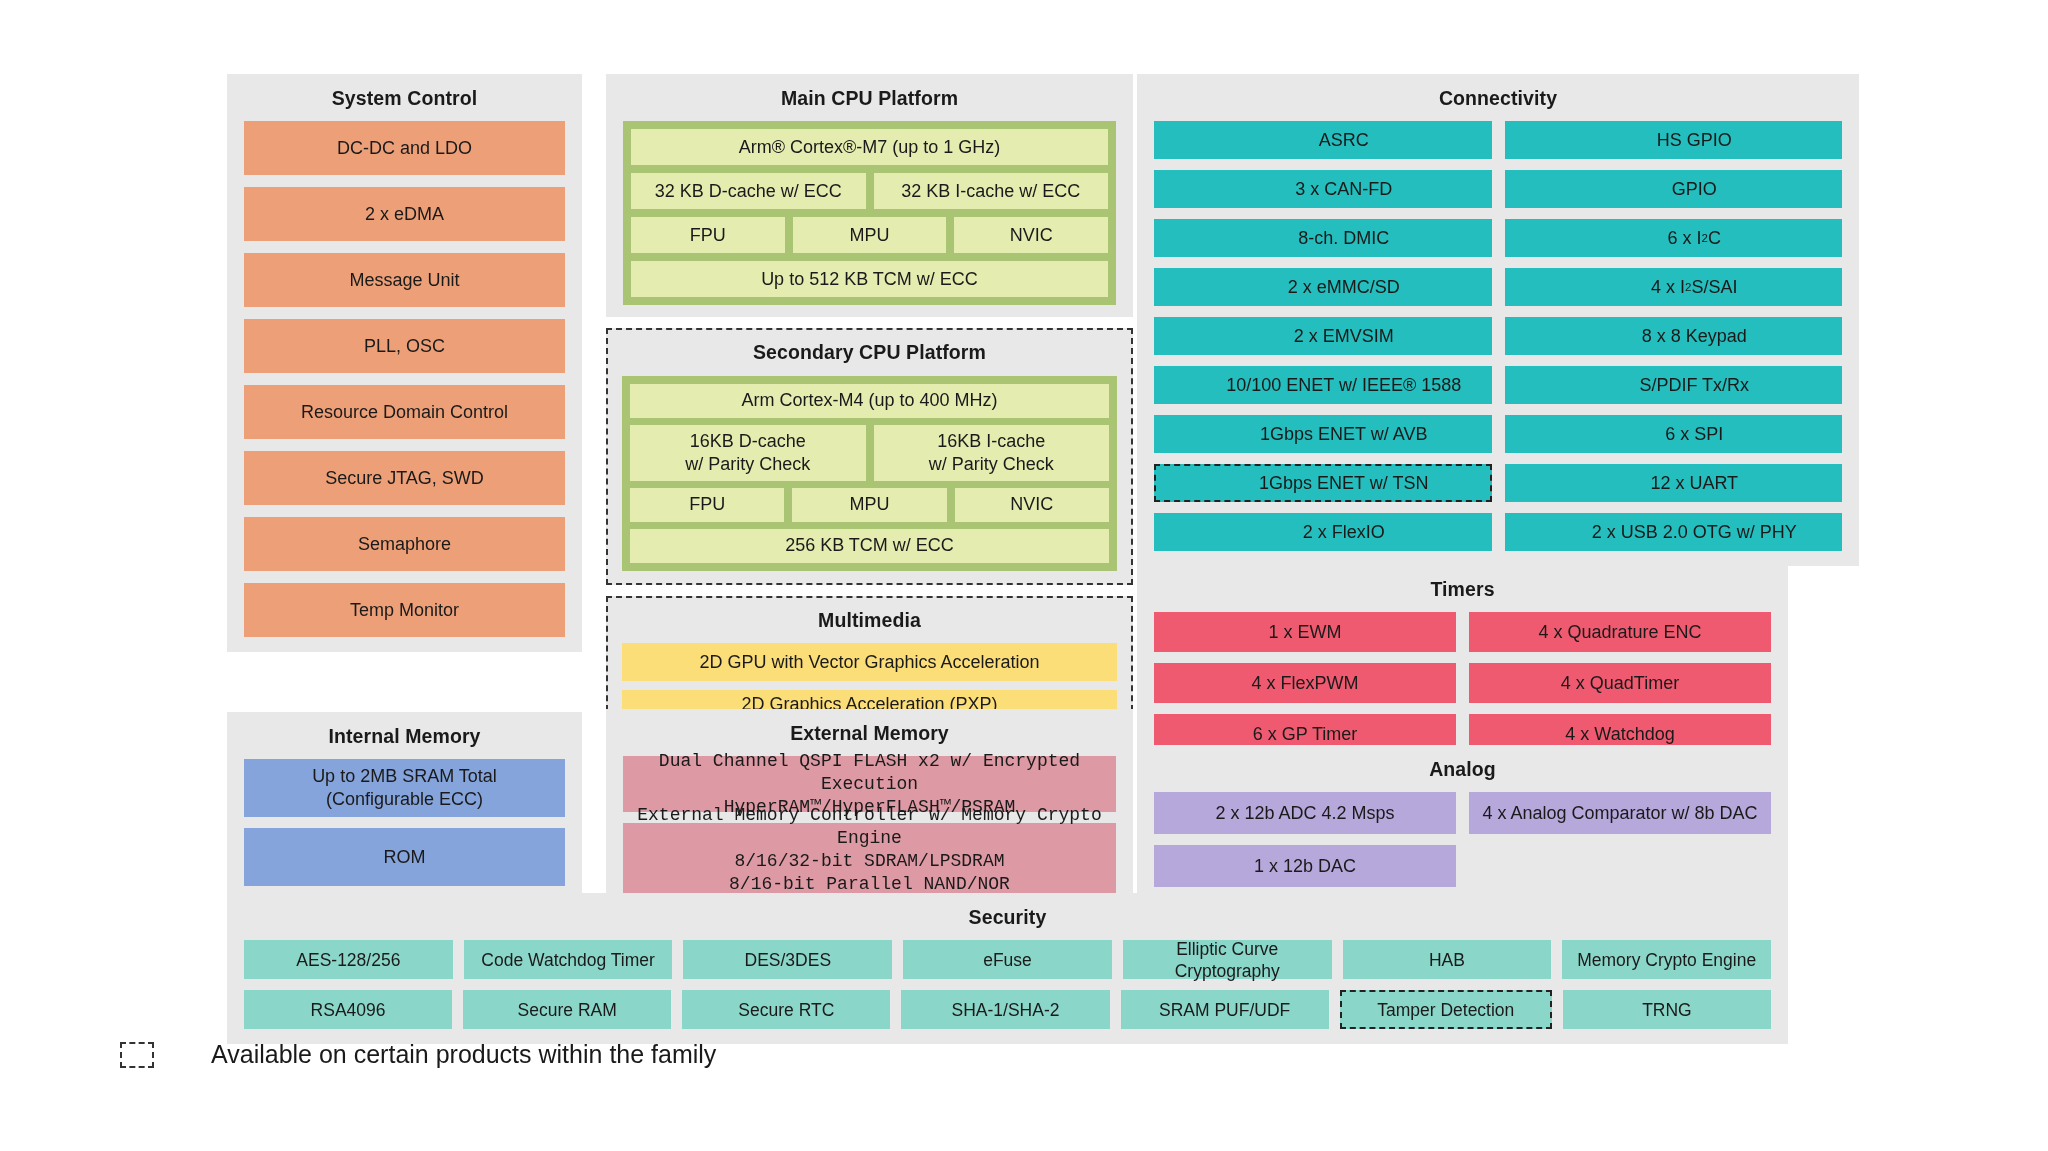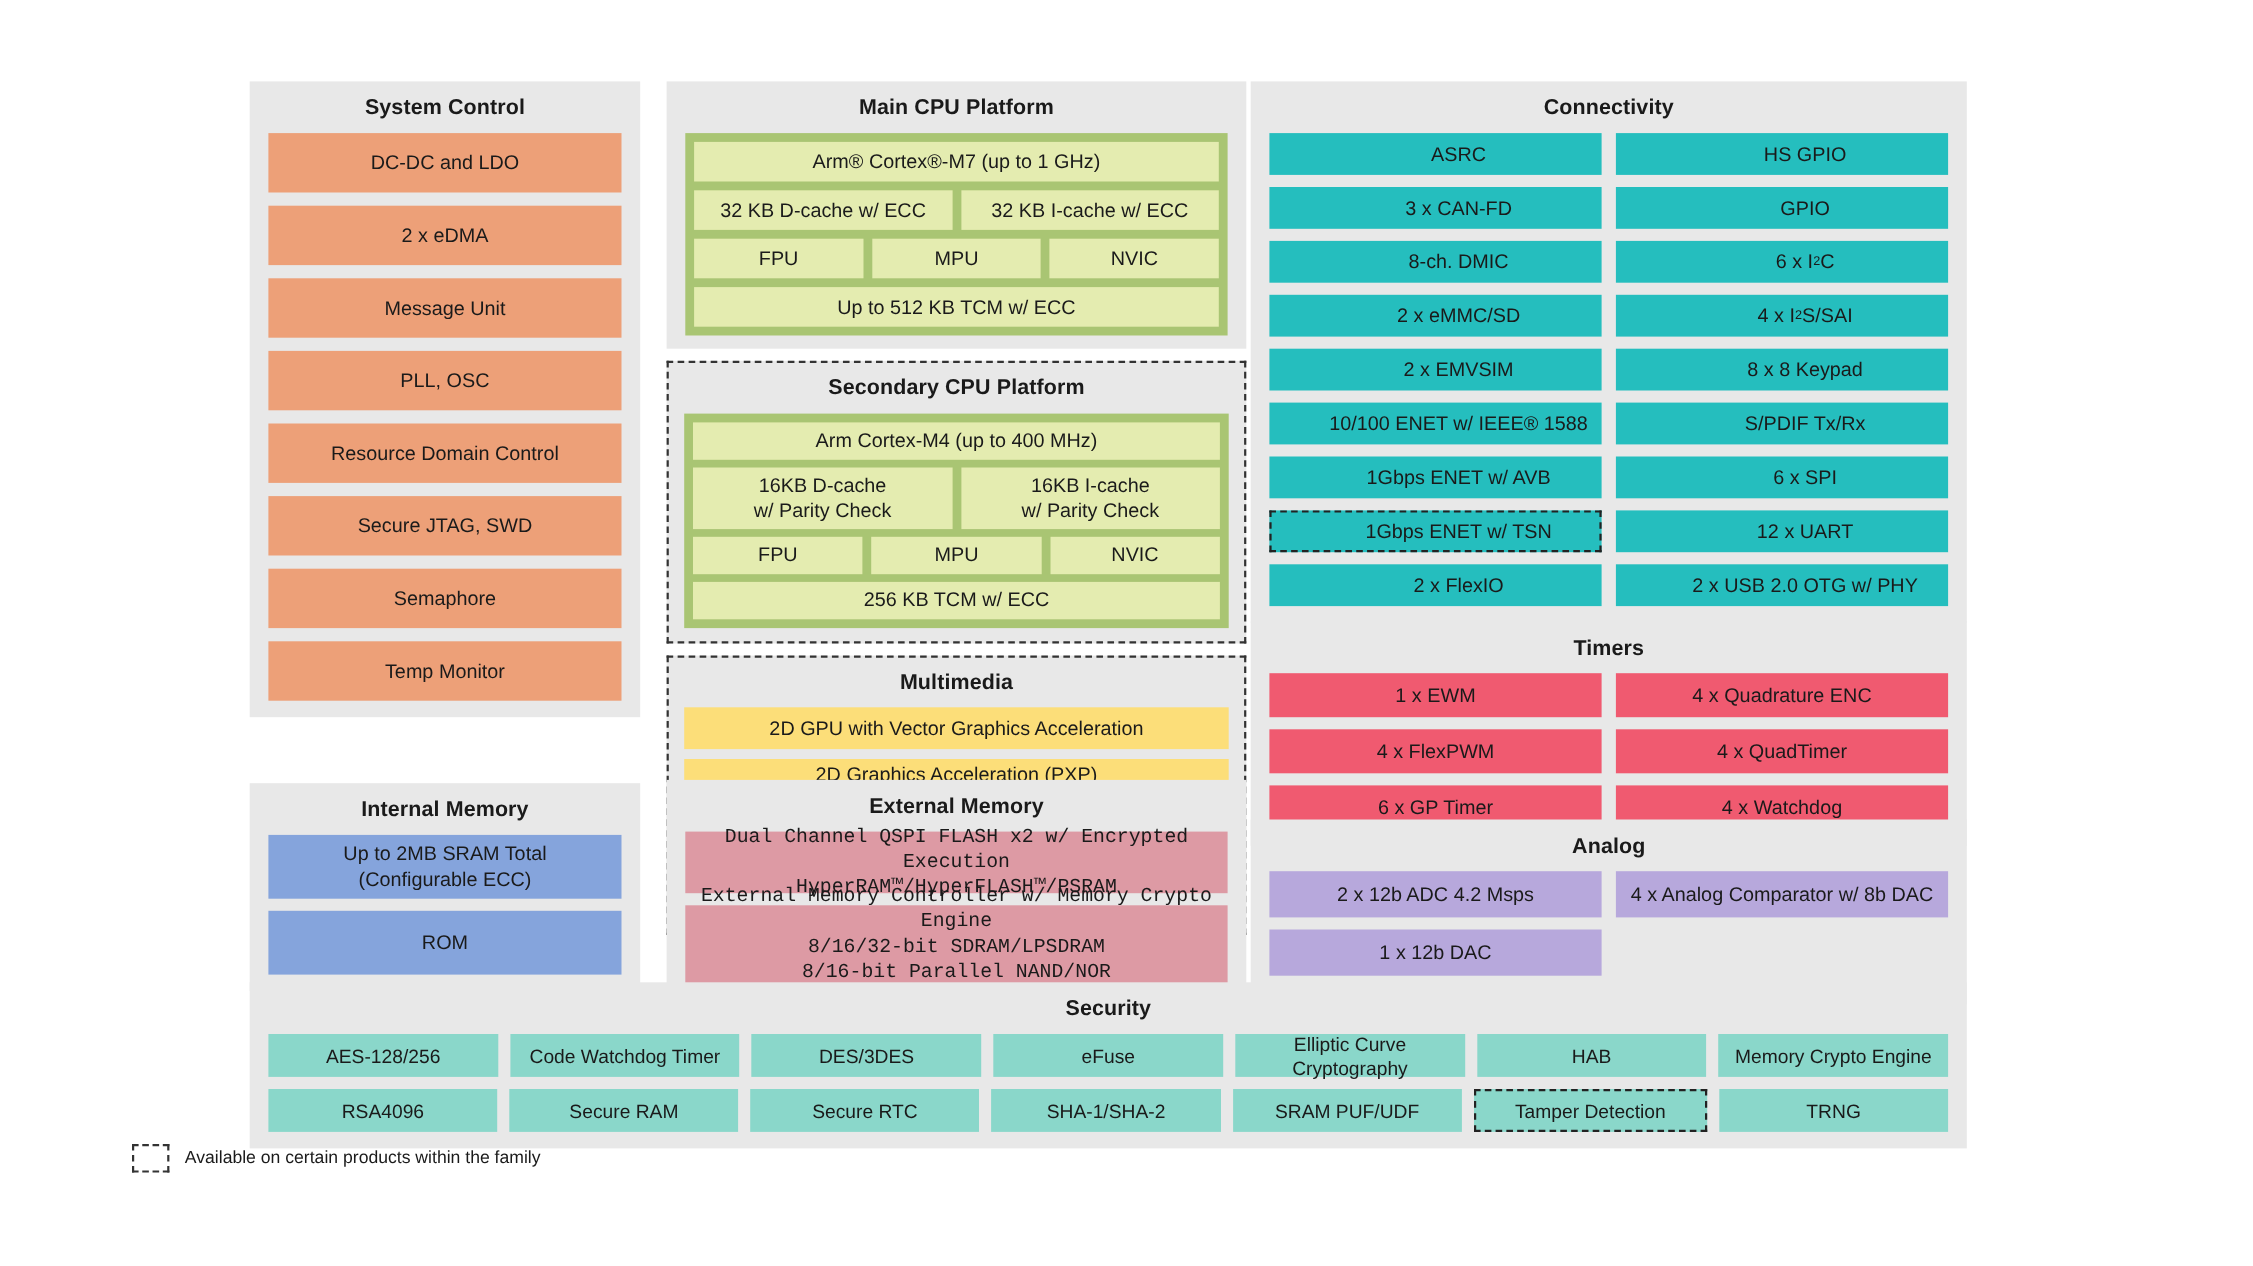--- a/index.html
+++ b/index.html
@@ -106,21 +106,21 @@
 
   #external-memory {
     position: absolute; left: 606px; top: 709px; width: 527px;
   }
   #external-memory .blk { padding: 10px 8px; font-family: Liberation Mono, monospace; }
   #external-memory .blk.b1 { height: 56px; }
   #external-memory .blk.b2 { height: 76px; }
   #external-memory .gap { height: 11px; }
 
   
-  #connectivity { position: absolute; left: 1137px; top: 74px; width: 651px; }
+  #connectivity { position: absolute; left: 1137px; top: 74px; width: 722px; }
   #connectivity .grid { display: flex; }
   #connectivity .gcol { flex: 1; display: flex; flex-direction: column; }
   #connectivity .gsp  { width: 13px; flex: none; }
   #connectivity .blk  { height: 38px; margin-bottom: 11px; }
   #connectivity .blk:last-child { margin-bottom: 0; }
 
   #timers { position: absolute; left: 1137px; top: 565px; width: 651px; }
   #timers .grid { display: flex; }
   #timers .gcol { flex: 1; display: flex; flex-direction: column; }
   #timers .gsp { width: 13px; flex: none; }
@@ -143,21 +143,21 @@
 
   
   #legend {
     position: absolute; left: 120px; top: 1040px;
     display: flex; align-items: center; gap: 14px;
   }
   #legend .swatch {
     width: 34px; height: 26px;
     border: 2px dashed #333; background: #ffffff;
   }
-  #legend .legend-text { font-size: 16px; color: #1a1a1a; }
+  #legend .legend-text { font-size: 25px; color: #1a1a1a; margin-left: 43px; }
 
   sup { font-size: .64em; vertical-align: super; line-height: 0; }
 </style>
 </head>
 <body>
 
 <div id="root">
 
   <div id="col-system">
     <div class="panel" id="system-control">

